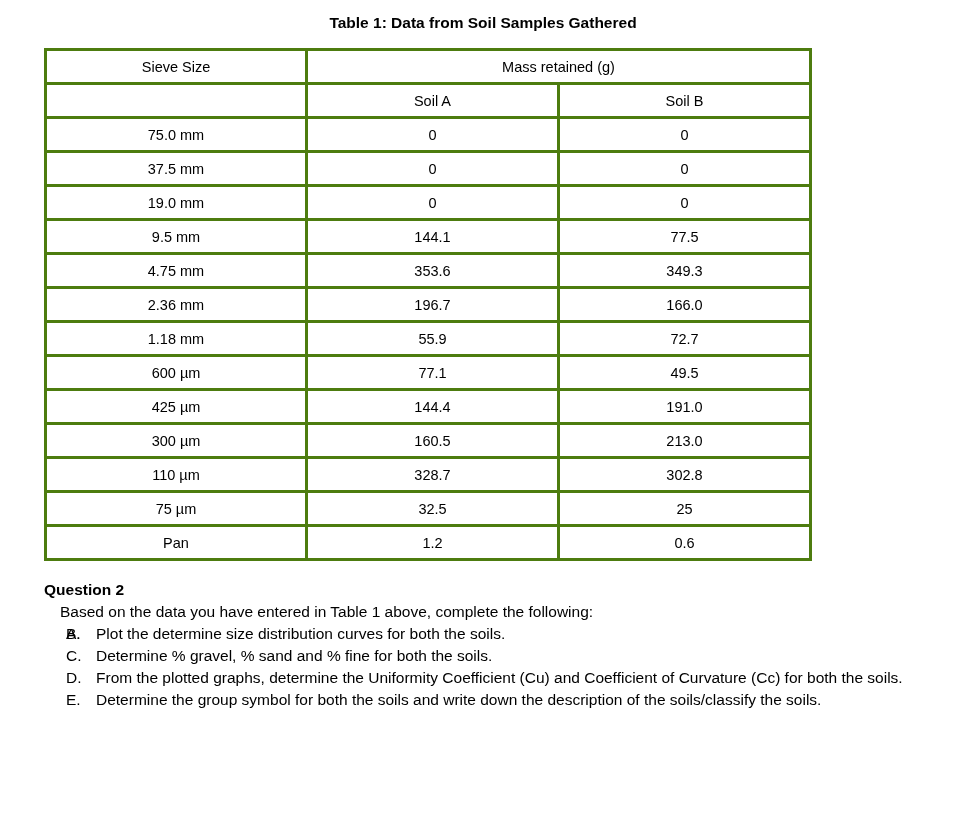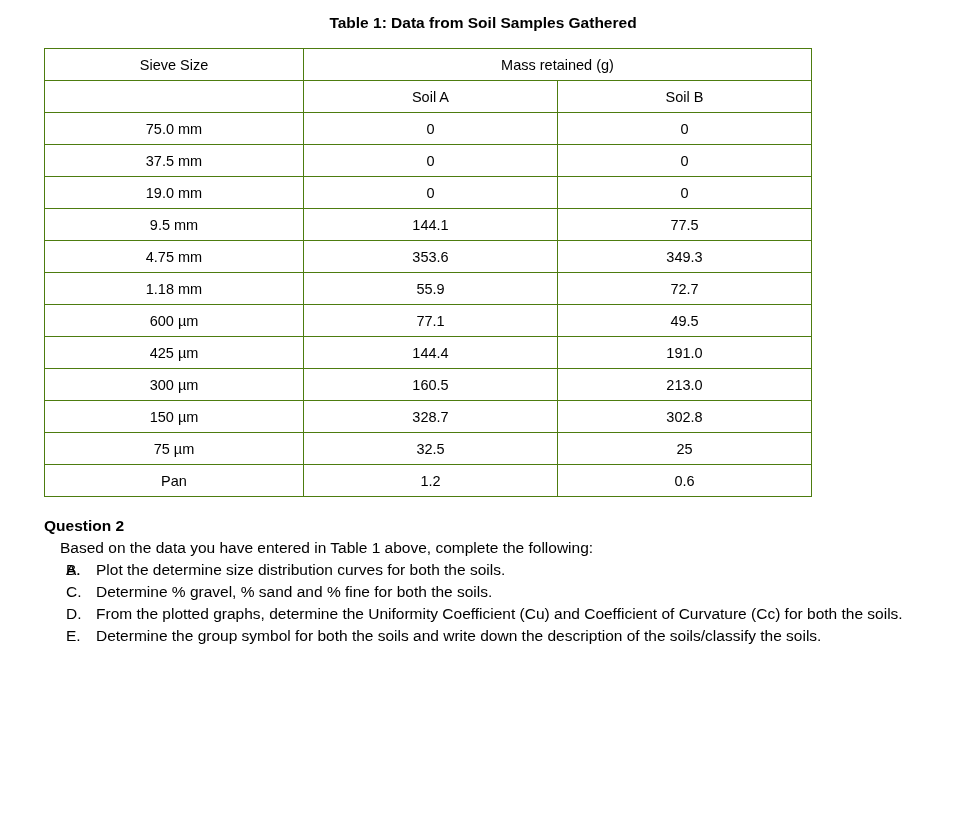--- a/index.html
+++ b/index.html
@@ -27,21 +27,21 @@
     font-weight: bold;
     margin: 14px 0 0 0;
   }
   table.data-table {
     border-collapse: collapse;
     margin: 16px 0 0 44px;
     width: 768px;
     table-layout: fixed;
   }
   table.data-table td {
-    border: 1px solid #4d7c0f;
+    border: 3px solid #4d7c0f;
     text-align: center;
     font-size: 14.5px;
     height: 31px;
     padding: 0 4px;
     vertical-align: middle;
   }
   td.col-sieve { width: 250px; }
   td.col-a { width: 259px; }
   td.col-b { width: 259px; }
   td.span-mass { }
@@ -120,41 +120,46 @@
         <td class="col-sieve">9.5 mm</td>
         <td class="col-a">144.1</td>
         <td class="col-b">77.5</td>
       </tr>
       <tr>
         <td class="col-sieve">4.75 mm</td>
         <td class="col-a">353.6</td>
         <td class="col-b">349.3</td>
       </tr>
       <tr>
+        <td class="col-sieve">2.36 mm</td>
+        <td class="col-a">196.7</td>
+        <td class="col-b">166.0</td>
+      </tr>
+      <tr>
         <td class="col-sieve">1.18 mm</td>
         <td class="col-a">55.9</td>
         <td class="col-b">72.7</td>
       </tr>
       <tr>
         <td class="col-sieve">600 µm</td>
         <td class="col-a">77.1</td>
         <td class="col-b">49.5</td>
       </tr>
       <tr>
         <td class="col-sieve">425 µm</td>
         <td class="col-a">144.4</td>
         <td class="col-b">191.0</td>
       </tr>
       <tr>
         <td class="col-sieve">300 µm</td>
         <td class="col-a">160.5</td>
         <td class="col-b">213.0</td>
       </tr>
       <tr>
-        <td class="col-sieve">150 µm</td>
+        <td class="col-sieve">110 µm</td>
         <td class="col-a">328.7</td>
         <td class="col-b">302.8</td>
       </tr>
       <tr>
         <td class="col-sieve">75 µm</td>
         <td class="col-a">32.5</td>
         <td class="col-b">25</td>
       </tr>
       <tr>
         <td class="col-sieve">Pan</td>

